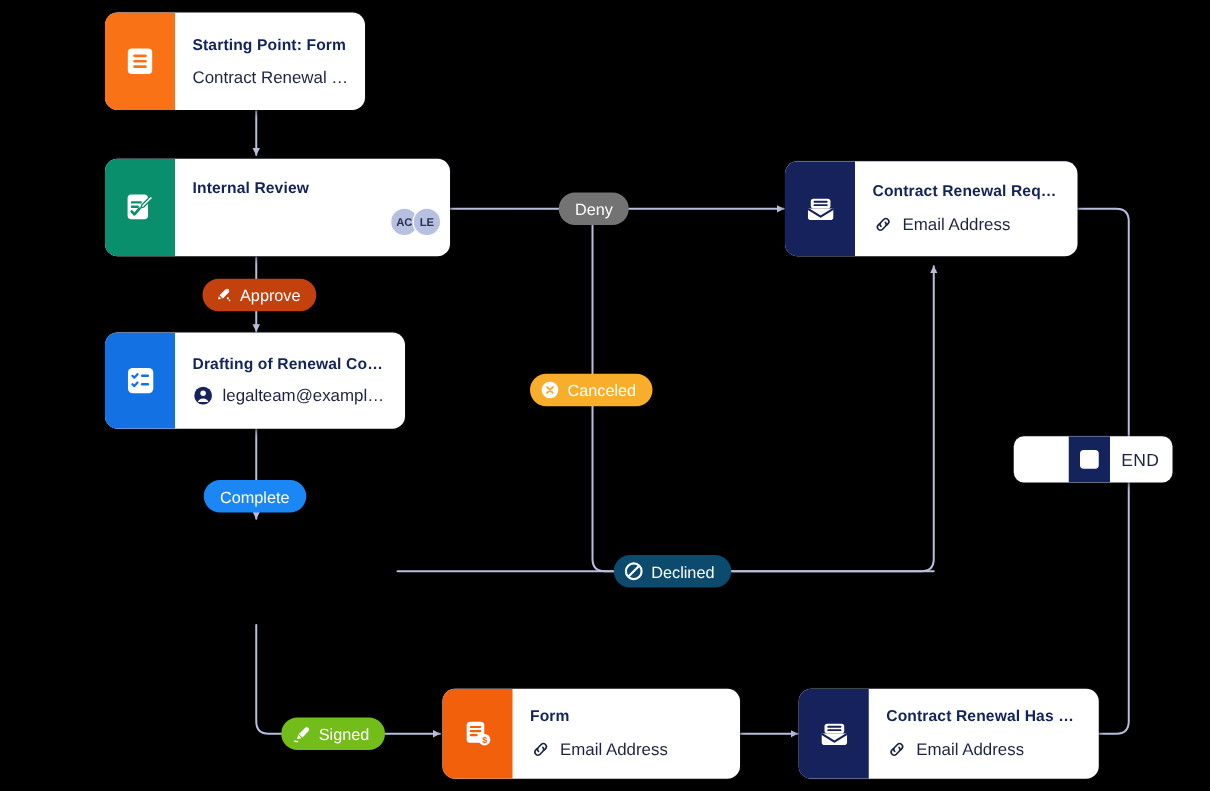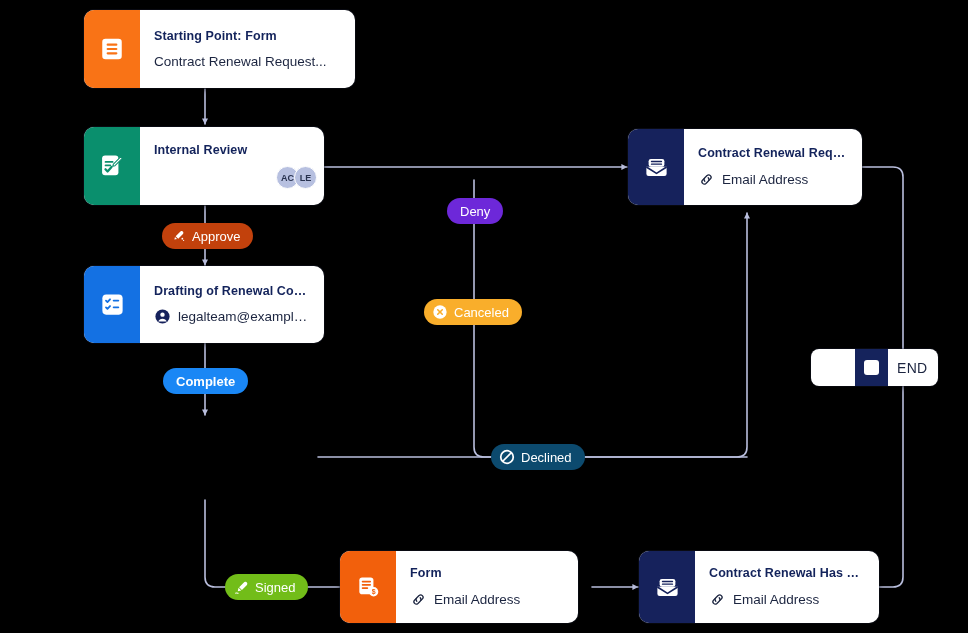--- a/index.html
+++ b/index.html
@@ -193,38 +193,38 @@
       <path d="M592,587 L638,587" marker-end="url(#arrow)"></path>
 
       <path d="M862,167 L893,167 Q903,167 903,177 L903,367" marker-end="url(#arrow)"></path>
 
       <path d="M879,587 L893,587 Q903,587 903,577 L903,367" marker-end="url(#arrow)"></path>
 
       <path d="M903,367 L897,367" marker-end="url(#arrow)"></path>
     </g>
   </svg>
 
-  <div class="node" style="left:84px; top:10px; width:271px; height:78px;justify-content:space-between;">
+  <div class="node" style="left:84px; top:10px; width:208px; height:78px;justify-content:space-between;">
     <div class="icon-pane" style="background:#f97316;">
       <svg width="26" height="26" viewBox="0 0 24 24" aria-hidden="true">
         <rect x="3" y="2.5" width="18" height="19" rx="3" fill="#ffffff"></rect>
         <rect x="7" y="7" width="10" height="2" rx="1" fill="#f97316"></rect>
         <rect x="7" y="11" width="10" height="2" rx="1" fill="#f97316"></rect>
         <rect x="7" y="15" width="10" height="2" rx="1" fill="#f97316"></rect>
       </svg>
     </div>
     <div class="body">
       <div class="title">Starting Point: Form</div>
       <div class="subline">
         <span class="subtext">Contract Renewal Request...</span>
       </div>
     </div>
   </div>
 
-  <div class="node" style="left:84px; top:127px; width:240px; height:78px;">
+  <div class="node" style="left:84px; top:127px; width:276px; height:78px;">
     <div class="icon-pane" style="background:#0a8f6d;">
       <svg width="28" height="28" viewBox="0 0 24 24" aria-hidden="true">
         <rect x="3.5" y="3" width="14" height="17" rx="2.6" fill="#ffffff"></rect>
         <path d="M6.5 8.5h6M6.5 11.5h4" stroke="#0a8f6d" stroke-width="1.6" stroke-linecap="round"></path>
         <path d="M6.4 14.8l1.8 1.9 3.4-3.9" stroke="#0a8f6d" stroke-width="1.9" fill="none" stroke-linecap="round" stroke-linejoin="round"></path>
         <path d="M19.4 4.1l1.4 1.4-6.2 6.2-2 .6.6-2z" fill="#ffffff" stroke="#0a8f6d" stroke-width="0.9" stroke-linejoin="round"></path>
       </svg>
     </div>
     <div class="body">
       <div class="title">Internal Review</div>
@@ -277,21 +277,21 @@
           <svg width="17" height="17" viewBox="0 0 24 24" aria-hidden="true">
             <path d="M9.6 14.4a3.4 3.4 0 0 1 0-4.8l3.2-3.2a3.4 3.4 0 0 1 4.8 4.8l-1.6 1.6" stroke="#1c2540" stroke-width="1.8" fill="none" stroke-linecap="round"></path>
             <path d="M14.4 9.6a3.4 3.4 0 0 1 0 4.8l-3.2 3.2a3.4 3.4 0 0 1-4.8-4.8l1.6-1.6" stroke="#1c2540" stroke-width="1.8" fill="none" stroke-linecap="round"></path>
           </svg>
         </span>
         <span class="subtext">Email Address</span>
       </div>
     </div>
   </div>
 
-  <div class="node" style="left:340px; top:551px; width:238px; height:72px;">
+  <div class="node" style="left:354px; top:551px; width:238px; height:72px;">
     <div class="icon-pane" style="background:#f2600c;">
       <svg width="26" height="26" viewBox="0 0 24 24" aria-hidden="true">
         <rect x="4" y="3.2" width="13" height="15.5" rx="2.6" fill="#ffffff"></rect>
         <path d="M7 7h7M7 10h7M7 13h4.4" stroke="#f2600c" stroke-width="1.6" stroke-linecap="round"></path>
         <circle cx="17.2" cy="16.4" r="4.3" fill="#ffffff"></circle>
         <text x="17.2" y="18.6" font-size="6.4" font-family="Liberation Sans, sans-serif" font-weight="bold" fill="#f2600c" text-anchor="middle">$</text>
       </svg>
     </div>
     <div class="body">
       <div class="title">Form</div>
@@ -330,21 +330,21 @@
     </div>
   </div>
 
   <div class="end-node" style="left:811px; top:349px;">
     <div class="stop-pane">
       <div class="stop-sq"></div>
     </div>
     <div class="end-label">END</div>
   </div>
 
-  <div class="pill" style="left:447px; top:154px; background:#6d28d9;margin-top:44px;">
+  <div class="pill" style="left:447px; top:154px; background:#737373;">
     <span class="pill-text">Deny</span>
   </div>
 
   <div class="pill has-icon" style="left:162px; top:223px; background:#c2410c;">
     <span class="pill-ico">
       <svg width="14" height="14" viewBox="0 0 24 24" aria-hidden="true">
         <path d="M17.5 3.6a3 3 0 0 1 3 4.9l-8.1 8.2-4.4-4.4 8.2-8.1a3 3 0 0 1 1.3-.6z" fill="#ffffff"></path>
         <path d="M6.8 13.6l3.6 3.6-4.6 1z" fill="#ffffff"></path>
         <circle cx="19.4" cy="16.6" r="1.5" fill="#ffffff"></circle>
         <circle cx="21.6" cy="19.4" r="1.1" fill="#ffffff"></circle>
@@ -356,21 +356,21 @@
   <div class="pill has-icon" style="left:424px; top:299px; background:#f9ae2b;">
     <span class="pill-ico">
       <svg width="16" height="16" viewBox="0 0 24 24" aria-hidden="true">
         <circle cx="12" cy="12" r="10" fill="#ffffff"></circle>
         <path d="M8.6 8.6l6.8 6.8M15.4 8.6l-6.8 6.8" stroke="#f9ae2b" stroke-width="2.4" stroke-linecap="round"></path>
       </svg>
     </span>
     <span class="pill-text">Canceled</span>
   </div>
 
-  <div class="pill" style="left:163px; top:368px; background:#1a87f5;font-weight:bold;">
+  <div class="pill" style="left:163px; top:384px; background:#1a87f5;">
     <span class="pill-text">Complete</span>
   </div>
 
   <div class="pill has-icon" style="left:491px; top:444px; background:#0c4a6e;">
     <span class="pill-ico">
       <svg width="16" height="16" viewBox="0 0 24 24" aria-hidden="true">
         <circle cx="12" cy="12" r="9.4" fill="none" stroke="#ffffff" stroke-width="2.6"></circle>
         <path d="M6 18L18 6" stroke="#ffffff" stroke-width="2.6" stroke-linecap="round"></path>
       </svg>
     </span>

